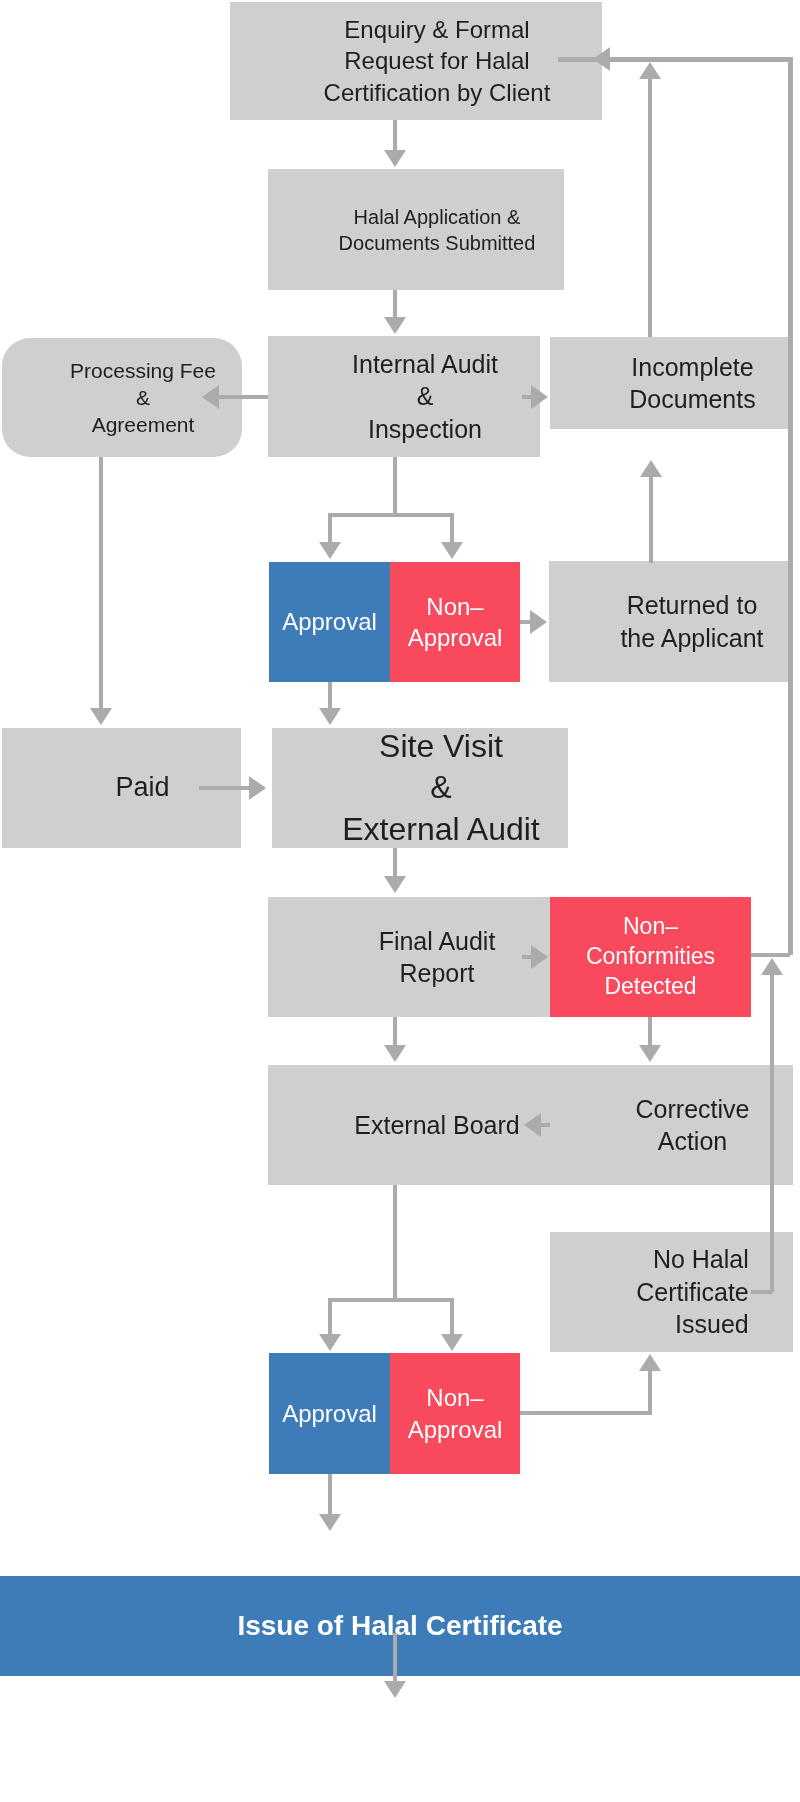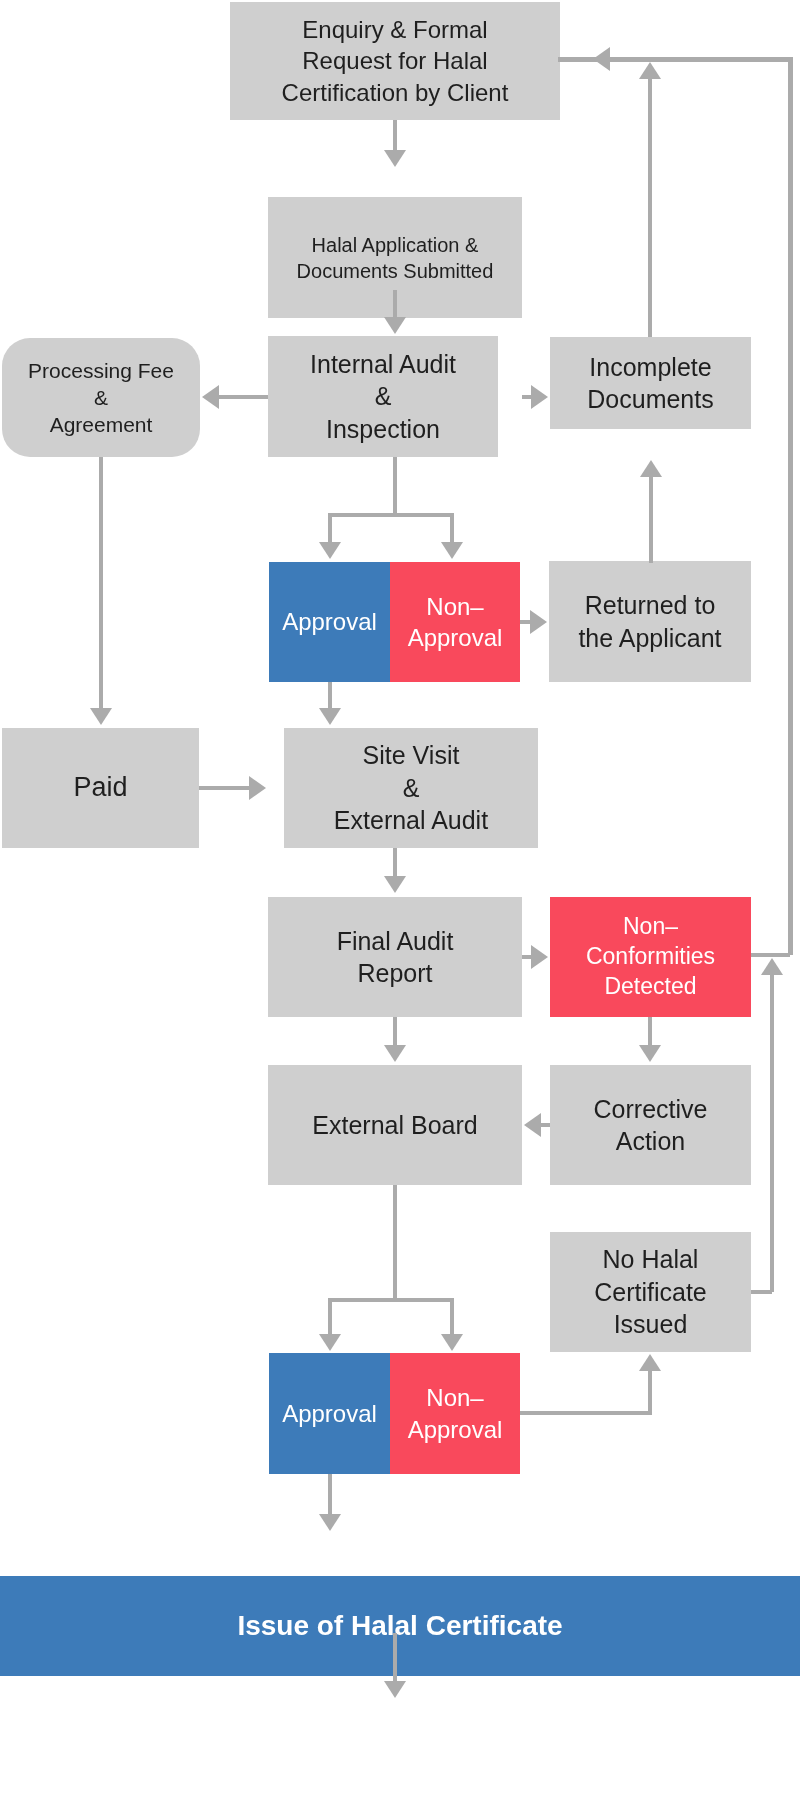--- a/index.html
+++ b/index.html
@@ -4,41 +4,41 @@
 <style>
   html,body{margin:0;padding:0;background:#ffffff;}
   .stage{
     position:relative;width:800px;height:1802px;background:#ffffff;
     font-family:"Liberation Sans",sans-serif;overflow:hidden;
   }
   .node{
     position:absolute;display:flex;align-items:center;justify-content:center;
     text-align:center;white-space:pre-line;color:var(--text_dark);line-height:1.3;
   }
-  .gray{background:var(--box_gray);}
+  .gray{background:var(--box_gray);padding-left:42px;}
   .blue{background:var(--accent_blue);color:var(--text_light);}
   .red{background:var(--accent_red);color:var(--text_light);}
   .bar{background:var(--accent_blue);color:var(--text_light);font-weight:bold;}
   .hline,.vline{position:absolute;background:var(--connector);}
   .arr{position:absolute;width:0;height:0;}
   .arr-down{border-left:11px solid transparent;border-right:11px solid transparent;border-top:17px solid var(--connector);}
   .arr-up{border-left:11px solid transparent;border-right:11px solid transparent;border-bottom:17px solid var(--connector);}
   .arr-left{border-top:12px solid transparent;border-bottom:12px solid transparent;border-right:17px solid var(--connector);}
   .arr-right{border-top:12px solid transparent;border-bottom:12px solid transparent;border-left:17px solid var(--connector);}
 </style>
 </head>
 <body>
 
 <div class="stage">
 
   <div class="node gray" style="left:230px;top:2px;width:330px;height:118px;font-size:24px;">Enquiry &amp; Formal
 Request for Halal
 Certification by Client</div>
 
-  <div class="node gray" style="left:268px;top:169px;width:254px;height:121px;font-size:20px;margin-top:28px;">Halal Application &amp;
+  <div class="node gray" style="left:268px;top:169px;width:254px;height:121px;font-size:20px;">Halal Application &amp;
 Documents Submitted</div>
 
   <div class="node gray" style="left:268px;top:336px;width:230px;height:121px;font-size:25px;">Internal Audit
 &amp;
 Inspection</div>
 
   <div class="node gray" style="left:2px;top:338px;width:198px;height:119px;font-size:21px;border-radius:28px;">Processing Fee
 &amp;
 Agreement</div>
 
@@ -48,37 +48,37 @@
   <div class="node blue" style="left:269px;top:562px;width:121px;height:120px;font-size:24px;">Approval</div>
 
   <div class="node red" style="left:390px;top:562px;width:130px;height:120px;font-size:24px;">Non–
 Approval</div>
 
   <div class="node gray" style="left:549px;top:561px;width:202px;height:121px;font-size:25px;">Returned to
 the Applicant</div>
 
   <div class="node gray" style="left:2px;top:728px;width:197px;height:120px;font-size:27px;">Paid</div>
 
-  <div class="node gray" style="left:284px;top:728px;width:254px;height:120px;font-size:25px;">Site Visit
+  <div class="node gray" style="left:272px;top:728px;width:254px;height:120px;font-size:32px;">Site Visit
 &amp;
 External Audit</div>
 
   <div class="node gray" style="left:268px;top:897px;width:254px;height:120px;font-size:25px;">Final Audit
 Report</div>
 
   <div class="node red" style="left:550px;top:897px;width:201px;height:120px;font-size:23px;">Non–
 Conformities
 Detected</div>
 
   <div class="node gray" style="left:268px;top:1065px;width:254px;height:120px;font-size:25px;">External Board</div>
 
   <div class="node gray" style="left:550px;top:1065px;width:201px;height:120px;font-size:25px;">Corrective
 Action</div>
 
-  <div class="node gray" style="left:550px;top:1232px;width:201px;height:120px;font-size:25px;">No Halal
+  <div class="node gray" style="left:550px;top:1232px;width:201px;height:120px;font-size:25px;text-align:right;">No Halal
 Certificate
 Issued</div>
 
   <div class="node blue" style="left:269px;top:1353px;width:121px;height:121px;font-size:24px;">Approval</div>
 
   <div class="node red" style="left:390px;top:1353px;width:130px;height:121px;font-size:24px;">Non–
 Approval</div>
 
   <div class="node bar" style="left:0px;top:1533px;width:800px;height:100px;font-size:28px;margin-top:43px;">Issue of Halal Certificate</div>
 

